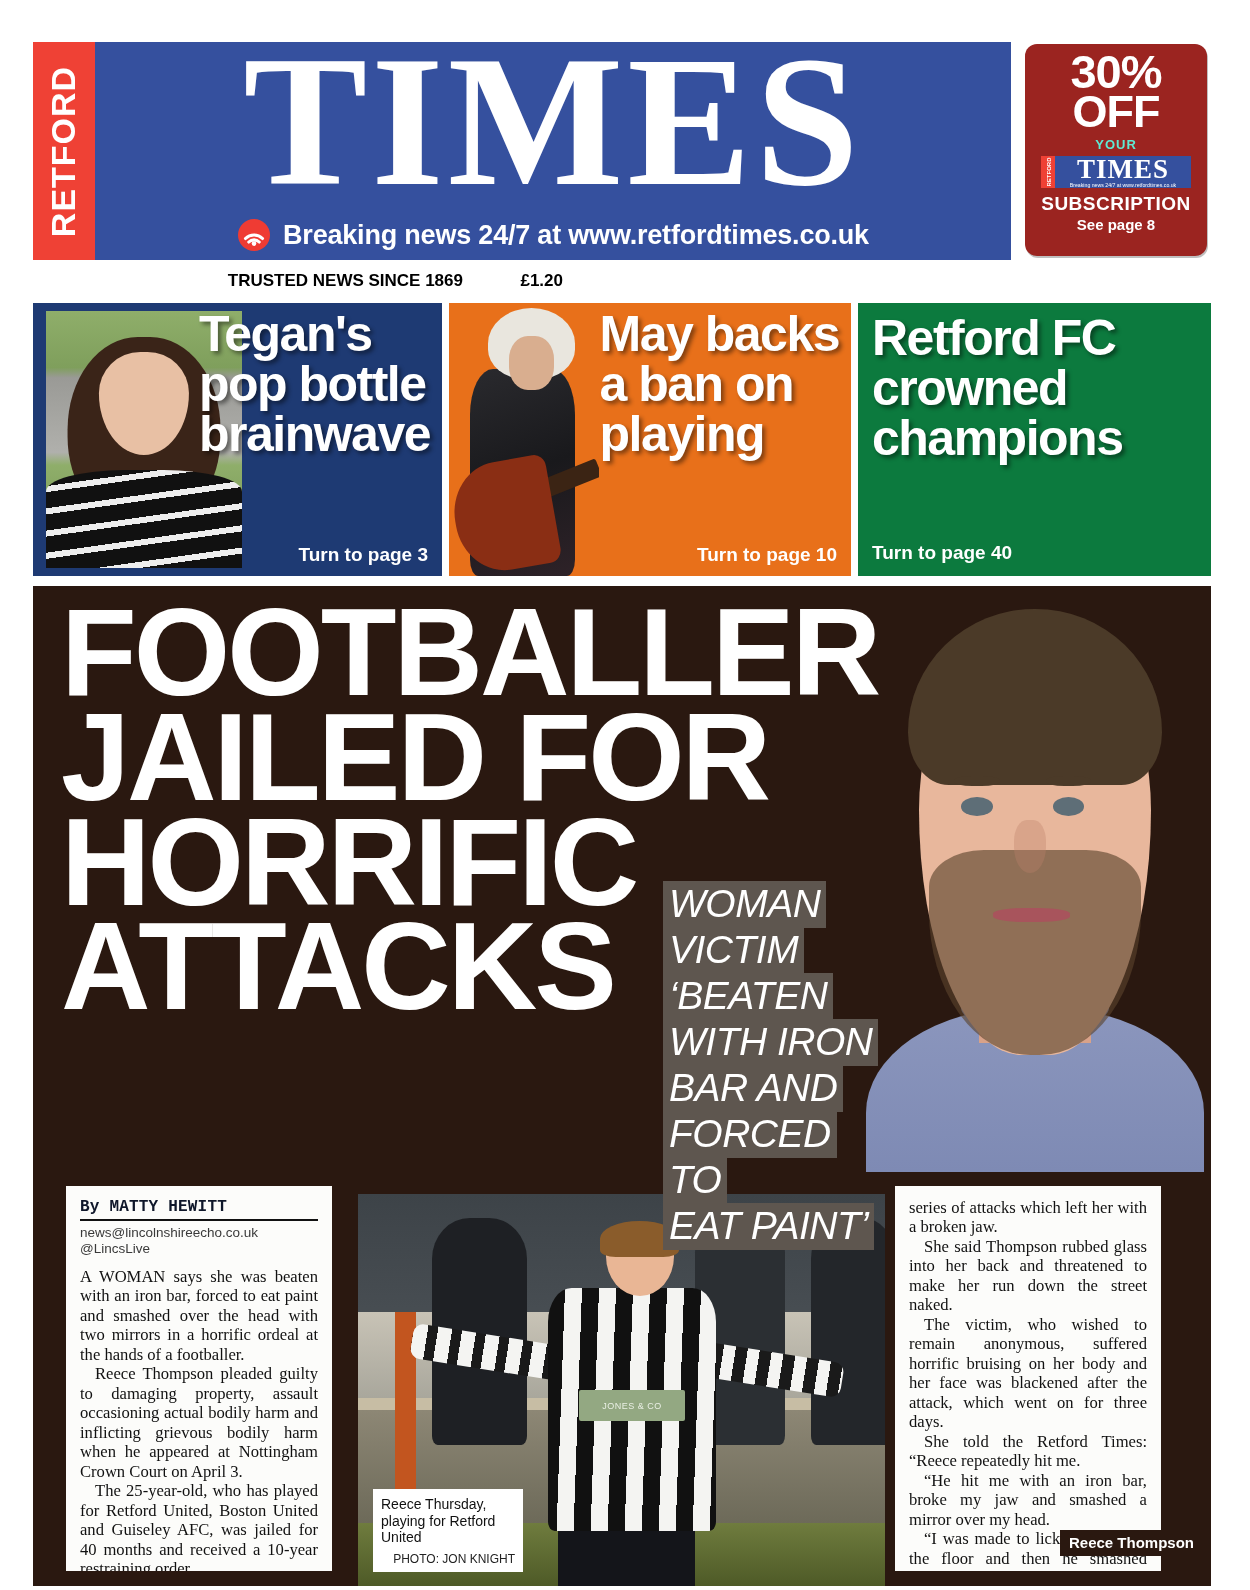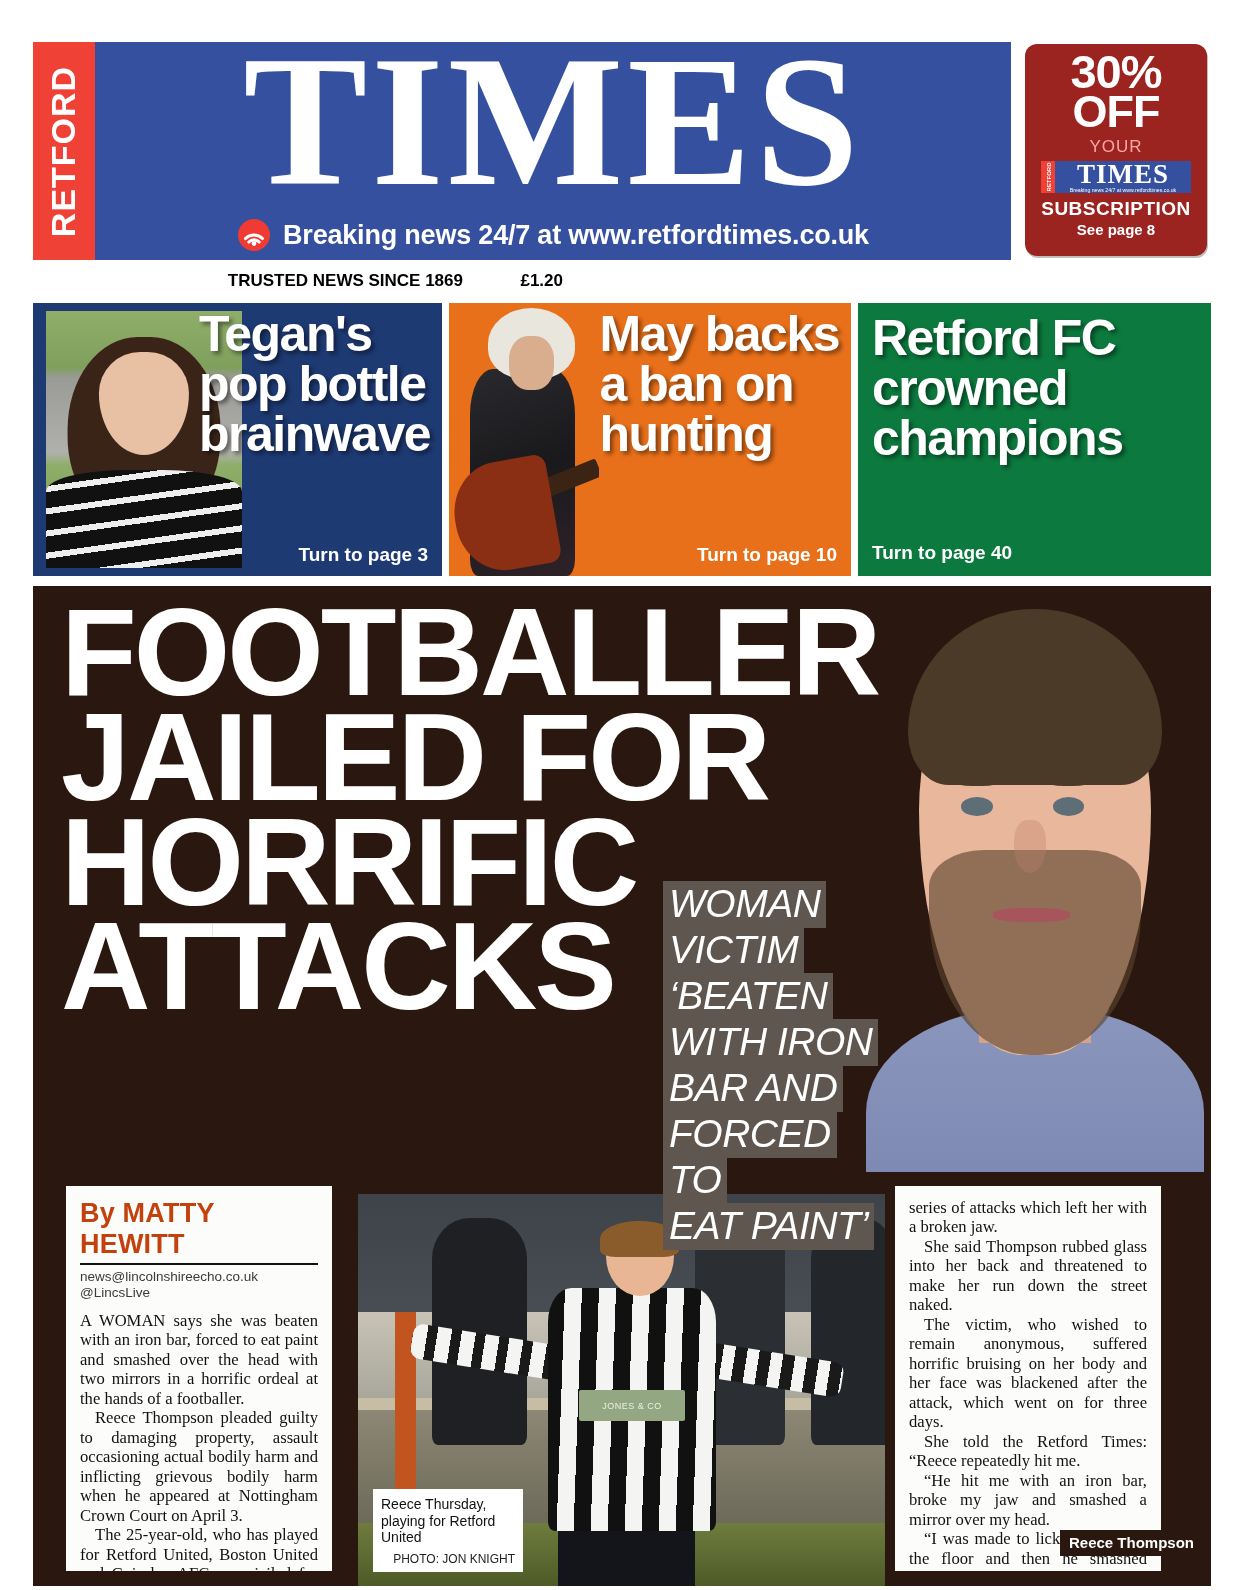--- a/index.html
+++ b/index.html
@@ -66,21 +66,21 @@
   }
   .promo-30 {
     color: #fff; font-weight: 700; font-size: 47px; line-height: 0.92;
     letter-spacing: -1px;
   }
   .promo-off {
     color: #fff; font-weight: 700; font-size: 45px; line-height: 0.92;
     letter-spacing: -1px; margin-top: -2px;
   }
   .promo-your {
-    color: #fca5a5; font-weight: 400; font-size: 17px; letter-spacing: 1px;
+    color: #5eead4; font-weight: 700; font-size: 13px; letter-spacing: 1px;
     margin-top: 4px;
   }
   .mini-logo {
     width: 150px; height: 32px; margin-top: 4px;
     background: #35509e; display: flex; align-items: stretch;
     overflow: hidden;
   }
   .mini-red { width: 14px; background: #ef4135; flex: 0 0 14px;
     display:flex; align-items:center; justify-content:center; }
   .mini-red span { color:#fff; font-size:6px; font-weight:700;
@@ -292,22 +292,22 @@
   }
   .col {
     position: absolute; top: 0; width: 266px;
     background: #fcfcfa; padding: 12px 14px 14px 14px;
     height: 385px; overflow: hidden;
   }
   .col-left { left: 33px; }
   .col-right { left: 862px; }
 
   .byline {
-    font-family: Liberation Sans, sans-serif;
-    font-weight: 700; font-size: 27px; color: #c2410c;
+    font-family: Liberation Mono, monospace;
+    font-weight: 700; font-size: 16px; color: #0f172a;
     letter-spacing: .2px;
   }
   .byline-rule { border-bottom: 2.5px solid #111; margin: 3px 0 4px 0; }
   .byline-meta { font-size: 13.5px; color: #3a3a3a; line-height: 1.18; }
 
   .body-text {
     font-family: "Liberation Serif", serif;
     font-size: 16.6px; line-height: 1.175;
     color: #111; text-align: justify;
     margin-top: 10px;
@@ -454,21 +454,21 @@
           <div class="gt-body"></div>
           <div class="gt-hair"></div>
           <div class="gt-face"></div>
           <div class="gt-neck"></div>
           <div class="gt-guitar"></div>
         </div>
       </div>
       <div class="t-head">
         <span class="hl-line">May backs</span>
         <span class="hl-line">a ban on</span>
-        <span class="hl-line">hunting</span>
+        <span class="hl-line">playing</span>
       </div>
       <div class="t-turn">Turn to page 10</div>
     </div>
 
     <div class="teaser t3">
       <div class="t3-head">
         <span class="hl-line">Retford FC</span>
         <span class="hl-line">crowned</span>
         <span class="hl-line">champions</span>
       </div>

